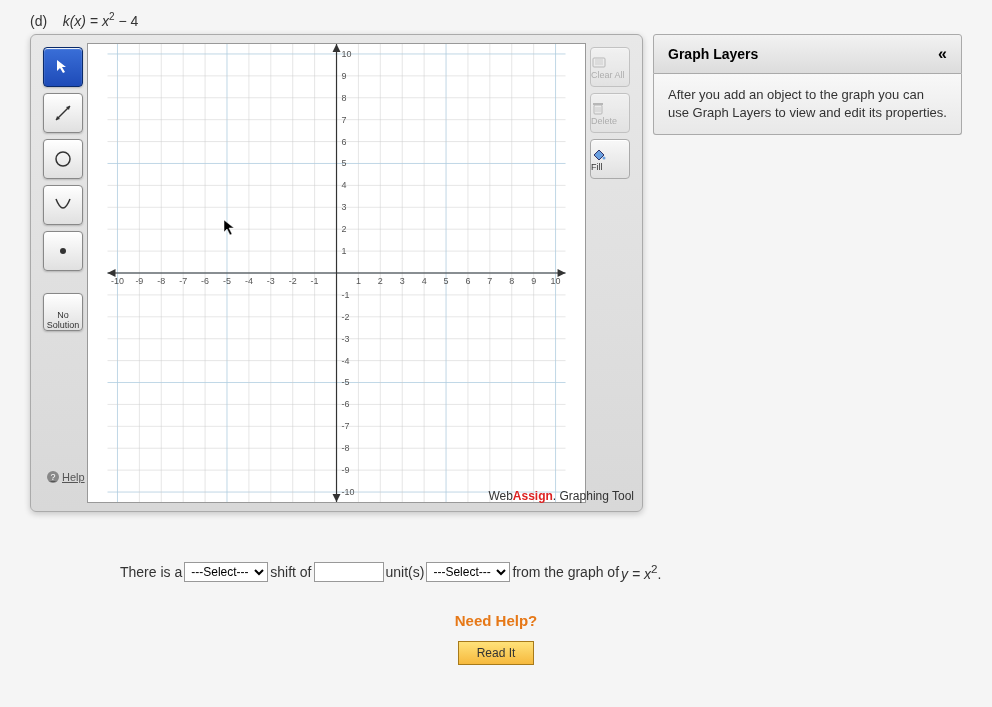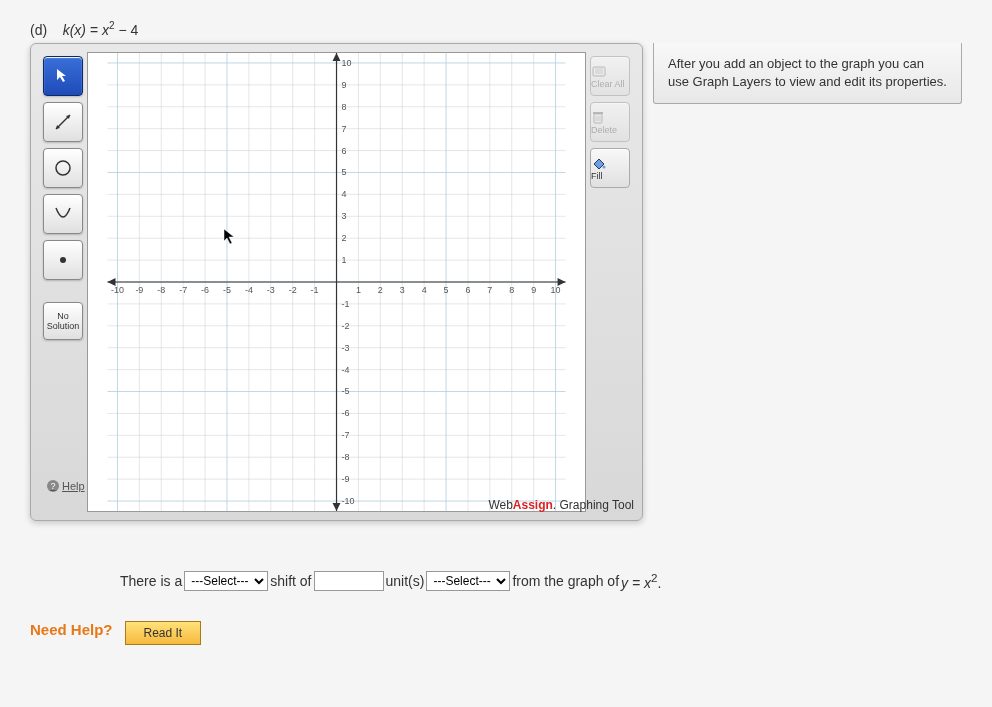--- a/index.html
+++ b/index.html
@@ -1,43 +1,43 @@
 <!DOCTYPE html>
 <html><head>
 <meta charset="utf-8">
 <style>
 * { box-sizing: border-box; margin: 0; padding: 0; }
 body { font-family: Arial, sans-serif; background: #f5f5f5; width: 992px; height: 707px; position: relative; overflow: hidden; }
-.page { padding: 20px 30px; }
+.page { padding: 11px 30px; }
 .question-label { font-size: 14px; color: #333; margin-bottom: 5px; }
 .question-label sup { font-size: 10px; }
 .graph-container { display: flex; gap: 0; }
 .graph-tool { background: linear-gradient(#e8e8e8, #d8d8d8); border: 1px solid #aaa; border-radius: 6px; padding: 8px; box-shadow: 0 2px 6px rgba(0,0,0,0.2); position: relative; width: 615px; }
 .tool-area { display: flex; }
 .toolbar { display: flex; flex-direction: column; gap: 6px; width: 48px; padding: 4px; }
 .tool-btn { width: 40px; height: 40px; border: 1px solid #888; border-radius: 4px; background: linear-gradient(#fff, #e0e0e0); display: flex; align-items: center; justify-content: center; cursor: pointer; font-size: 11px; box-shadow: inset 0 1px 1px #fff, 0 1px 2px rgba(0,0,0,0.2); }
 .tool-btn.active { background: linear-gradient(#3a6fd8, #1e4bb8); border-color: #0a2a6a; }
 .tool-btn.active svg path, .tool-btn.active svg polygon { fill: #fff; }
-.tool-btn.nosolution { height: 38px; flex-direction: column; font-size: 9px; line-height: 10px; text-align: center; color: #333; }
+.tool-btn.nosolution { height: 38px; flex-direction: column; font-size: 9px; line-height: 10px; text-align: center; color: #333; justify-content: flex-end; }
 .graph-canvas { flex: 1; background: #fff; border: 1px solid #999; position: relative; height: 460px; overflow: hidden; }
 .right-toolbar { display: flex; flex-direction: column; gap: 6px; width: 48px; padding: 4px; }
 .rt-btn { width: 40px; height: 40px; border: 1px solid #aaa; border-radius: 4px; background: linear-gradient(#f8f8f8, #e0e0e0); display: flex; flex-direction: column; align-items: flex-start; justify-content: center; font-size: 9px; color: #888; cursor: pointer; box-shadow: inset 0 1px 1px #fff; padding-top: 2px; gap: 1px; }
 .rt-btn.disabled { opacity: 0.6; }
 .help-link { position: absolute; bottom: 28px; left: 16px; font-size: 11px; color: #555; text-decoration: underline; display: flex; gap: 3px; margin-top: 16px; }
 .help-link::before { content: "?"; display: inline-flex; width: 12px; height: 12px; border-radius: 50%; background: #888; color: #fff; font-size: 9px; align-items: center; justify-content: center; }
 .branding { position: absolute; bottom: 8px; right: 8px; font-size: 12px; color: #333; }
 .branding .assign { color: #d22; font-weight: bold; }
 .layers-panel { width: 310px; margin-left: 10px; }
 .layers-header { background: linear-gradient(#f2f2f2, #dcdcdc); border: 1px solid #aaa; padding: 10px 14px; font-weight: bold; font-size: 14px; display: flex; justify-content: space-between; align-items: center; border-radius: 3px 3px 0 0; }
 .layers-body { background: linear-gradient(#f8f8f8, #e8e8e8); border: 1px solid #aaa; border-top: none; padding: 12px 14px; font-size: 13px; color: #333; line-height: 1.4; border-radius: 0 0 3px 3px; }
 .collapse-icon { font-weight: bold; font-size: 16px; cursor: pointer; }
 .answer-row { margin: 50px 0 30px 90px; font-size: 14px; color: #333; display: flex; align-items: center; gap: 2px; flex-wrap: wrap; }
 .answer-row select { font-size: 12px; padding: 1px 2px; border: 1px solid #999; background: #fff; }
 .answer-row input[type=text] { width: 70px; border: 1px solid #999; height: 20px; padding: 0 4px; }
-.need-help { display: flex; gap: 12px; margin-left: 0; }
+.need-help { display: flex; align-items: center; gap: 12px; margin-left: 0; flex-direction: column; }
 .need-help-label { color: #e67817; font-weight: bold; font-size: 15px; }
 .read-it { background: linear-gradient(#ffe27a, #f6b93d); border: 1px solid #a77a1a; padding: 4px 18px; font-size: 12px; font-weight: normal; color: #333; cursor: pointer; }
 .grid-line { stroke: #ccc; stroke-width: 0.5; }
 .grid-line-major { stroke: #b0cde0; stroke-width: 0.8; }
 .axis { stroke: #333; stroke-width: 1.2; }
 .tick-label { font-size: 9px; fill: #555; font-family: Arial; }
 .cursor-icon { position: absolute; top: 175px; left: 135px; pointer-events: none; }
 </style>
 </head>
 <body>
@@ -215,20 +215,24 @@
       </div>
       <a class="help-link">
           <span>Help</span>
         </a>
       <div class="branding">
         <span>Web</span><span class="assign">Assign</span><span>. Graphing Tool</span>
       </div>
     </div>
 
     <div class="layers-panel">
+      <div class="layers-header">
+        <span>Graph Layers</span>
+        <span class="collapse-icon">«</span>
+      </div>
       <div class="layers-body">After you add an object to the graph you can use Graph Layers to view and edit its properties.</div>
     </div>
   </div>
 
   <div class="answer-row">
     <span>There is a</span>
     <select>
       <option>---Select---</option>
     </select>
     <span>shift of</span>

